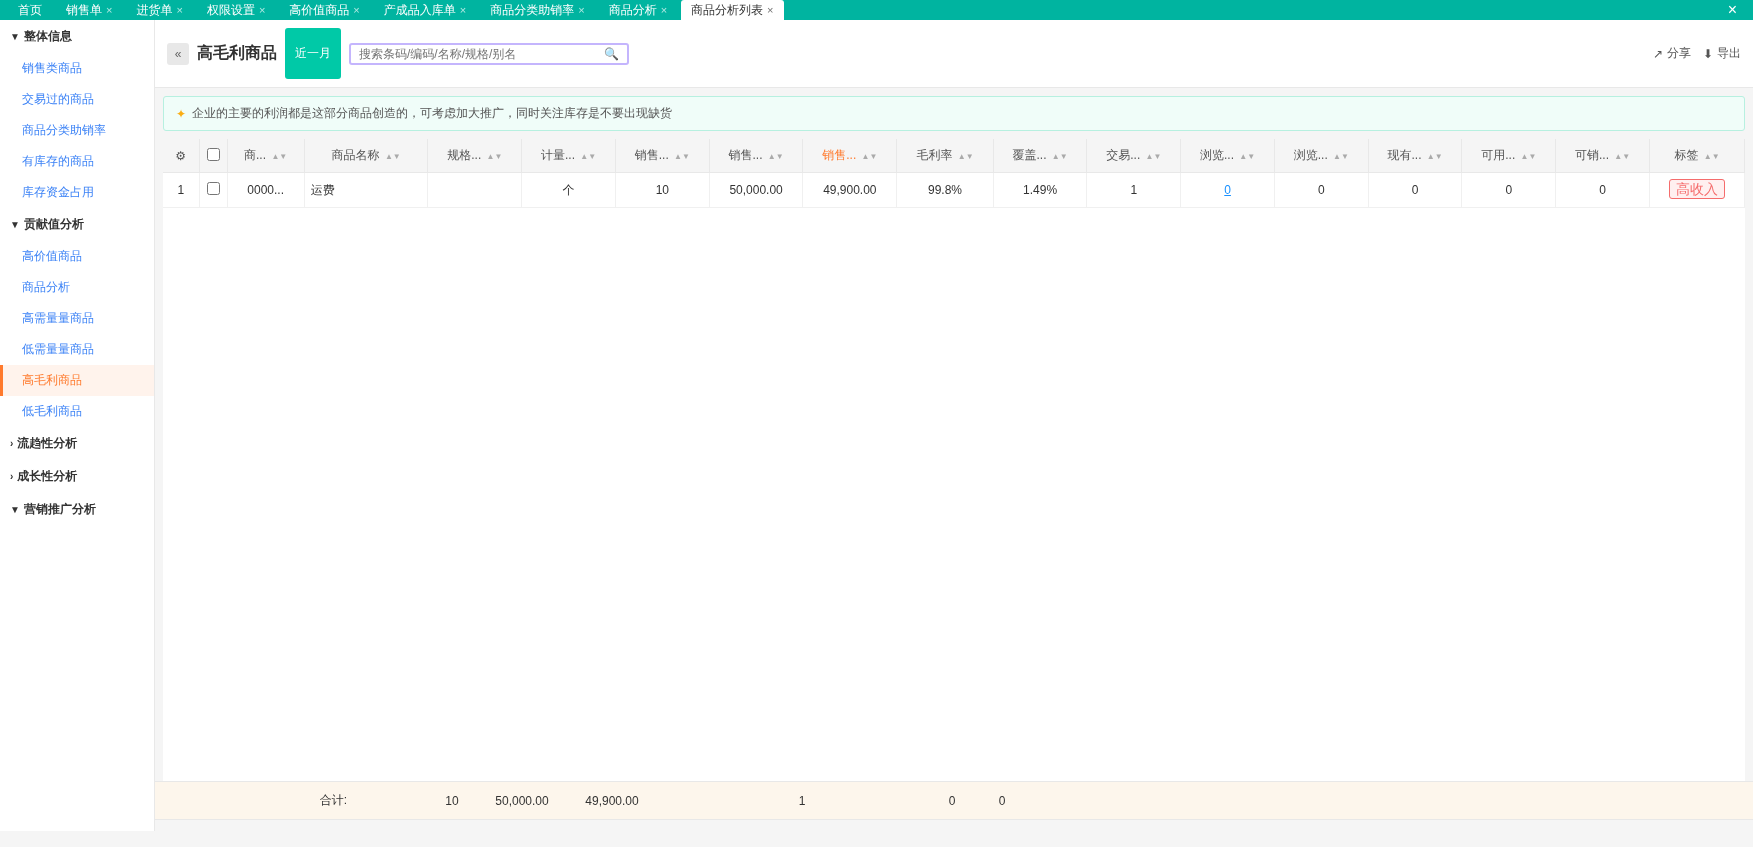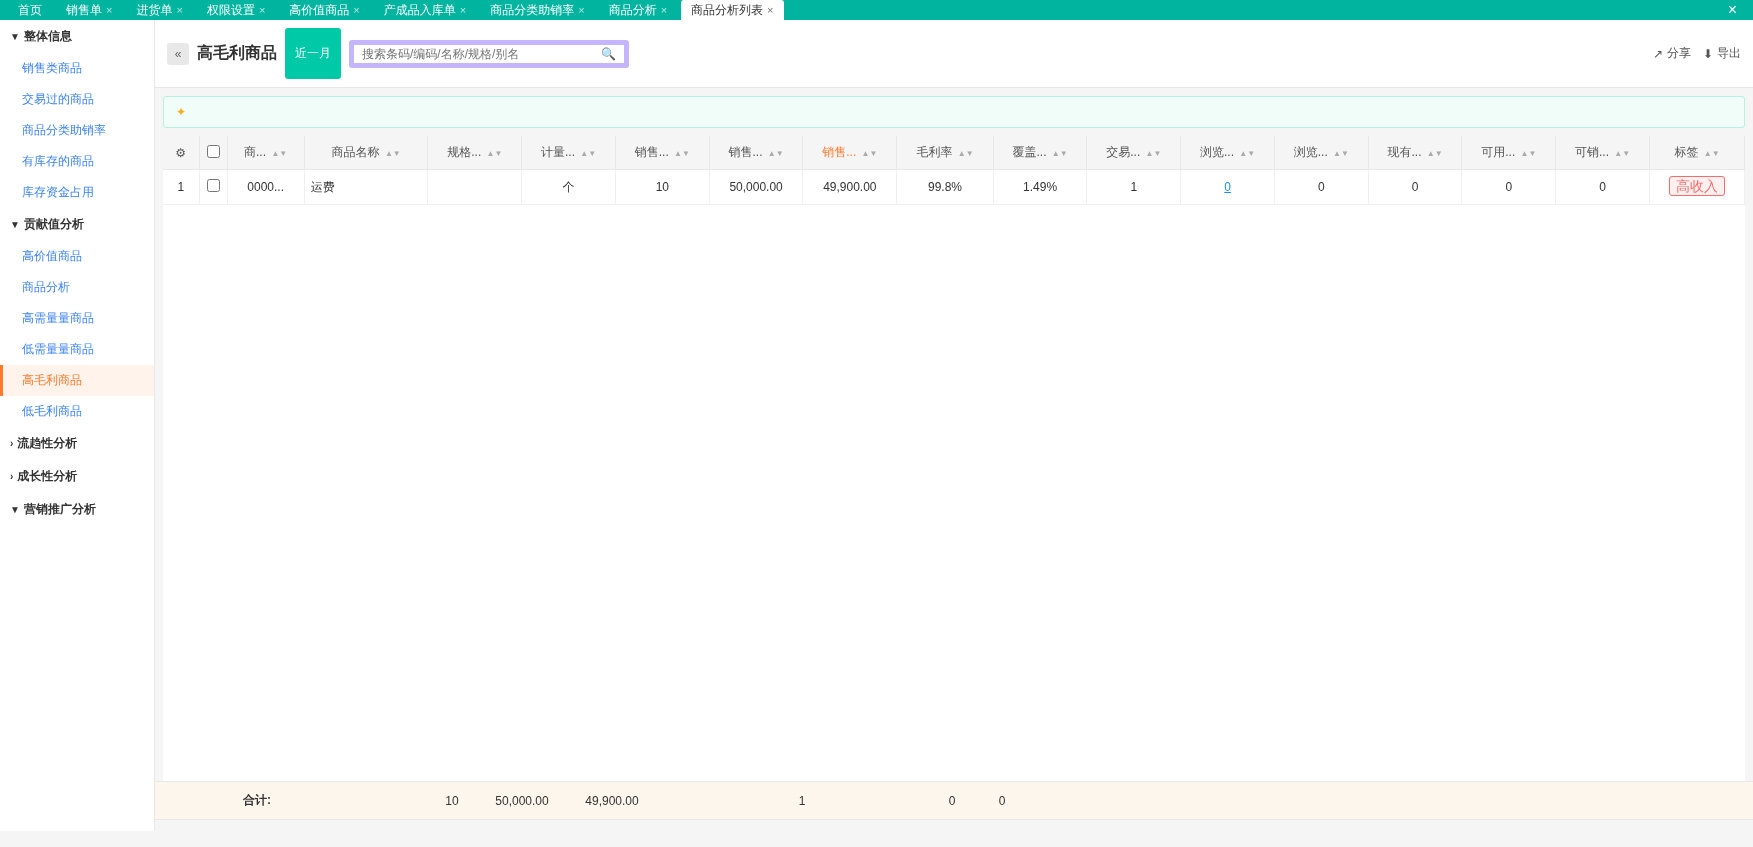--- a/index.html
+++ b/index.html
@@ -122,21 +122,21 @@
       color: #fff;
       border: none;
       border-radius: 3px;
       padding: 17px 10px;
       cursor: pointer;
       font-size: 12px;
     }
     .search-box {
       display: flex;
       align-items: center;
-      border: 5px solid #c4b5fd;
+      border: 2px solid #c4b5fd;
       border-radius: 3px;
       padding: 2px 8px;
       flex: 1;
       max-width: 280px;
     }
     .search-box input {
       border: none;
       outline: none;
       font-size: 12px;
       color: #999;
@@ -234,22 +234,22 @@
       padding: 8px 12px;
       display: flex;
       align-items: center;
       gap: 0;
       font-size: 12px;
       color: #333;
       min-height: 38px;
     }
     .footer-label {
       width: 180px;
-      text-align: center;
-      font-weight: bold;
+      text-align: right;
+      font-weight: normal;
     }
     .footer-cells {
       display: flex;
       flex: 1;
       gap: 0;
     }
     .footer-cell {
       min-width: 70px;
       text-align: center;
       padding: 0 6px;
@@ -367,20 +367,21 @@
         </div>
         <div class="action-btn">
           <span>⬇</span>
           <span>导出</span>
         </div>
       </div>
     </div>
 
     <div class="info-banner">
       <span class="info-icon">✦</span>
+      <span>企业的主要的利润都是这部分商品创造的，可考虑加大推广，同时关注库存是不要出现缺货</span>
     </div>
 
     <div class="table-wrapper">
       <table>
         <thead>
           <tr>
             <th style="width:36px;">⚙</th>
             <th style="width:28px;">
               <input type="checkbox" style="">
             </th>

